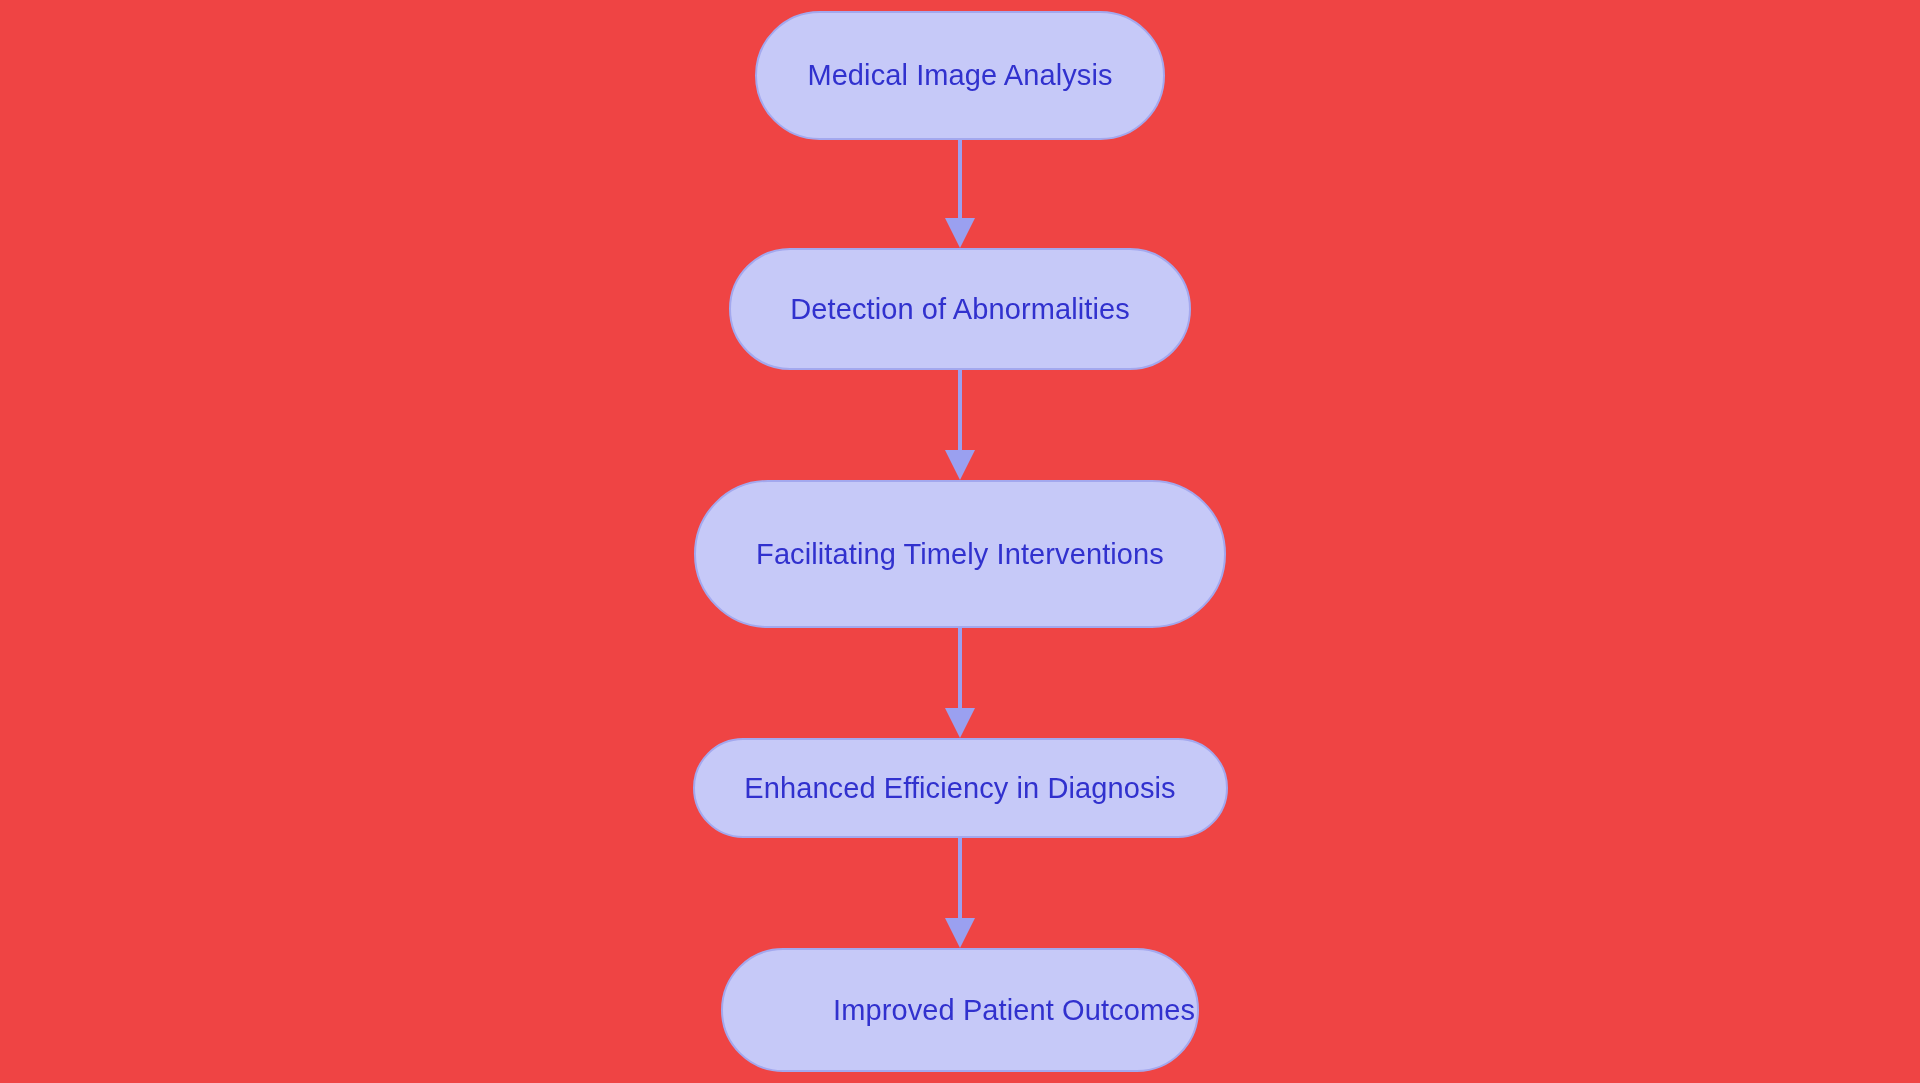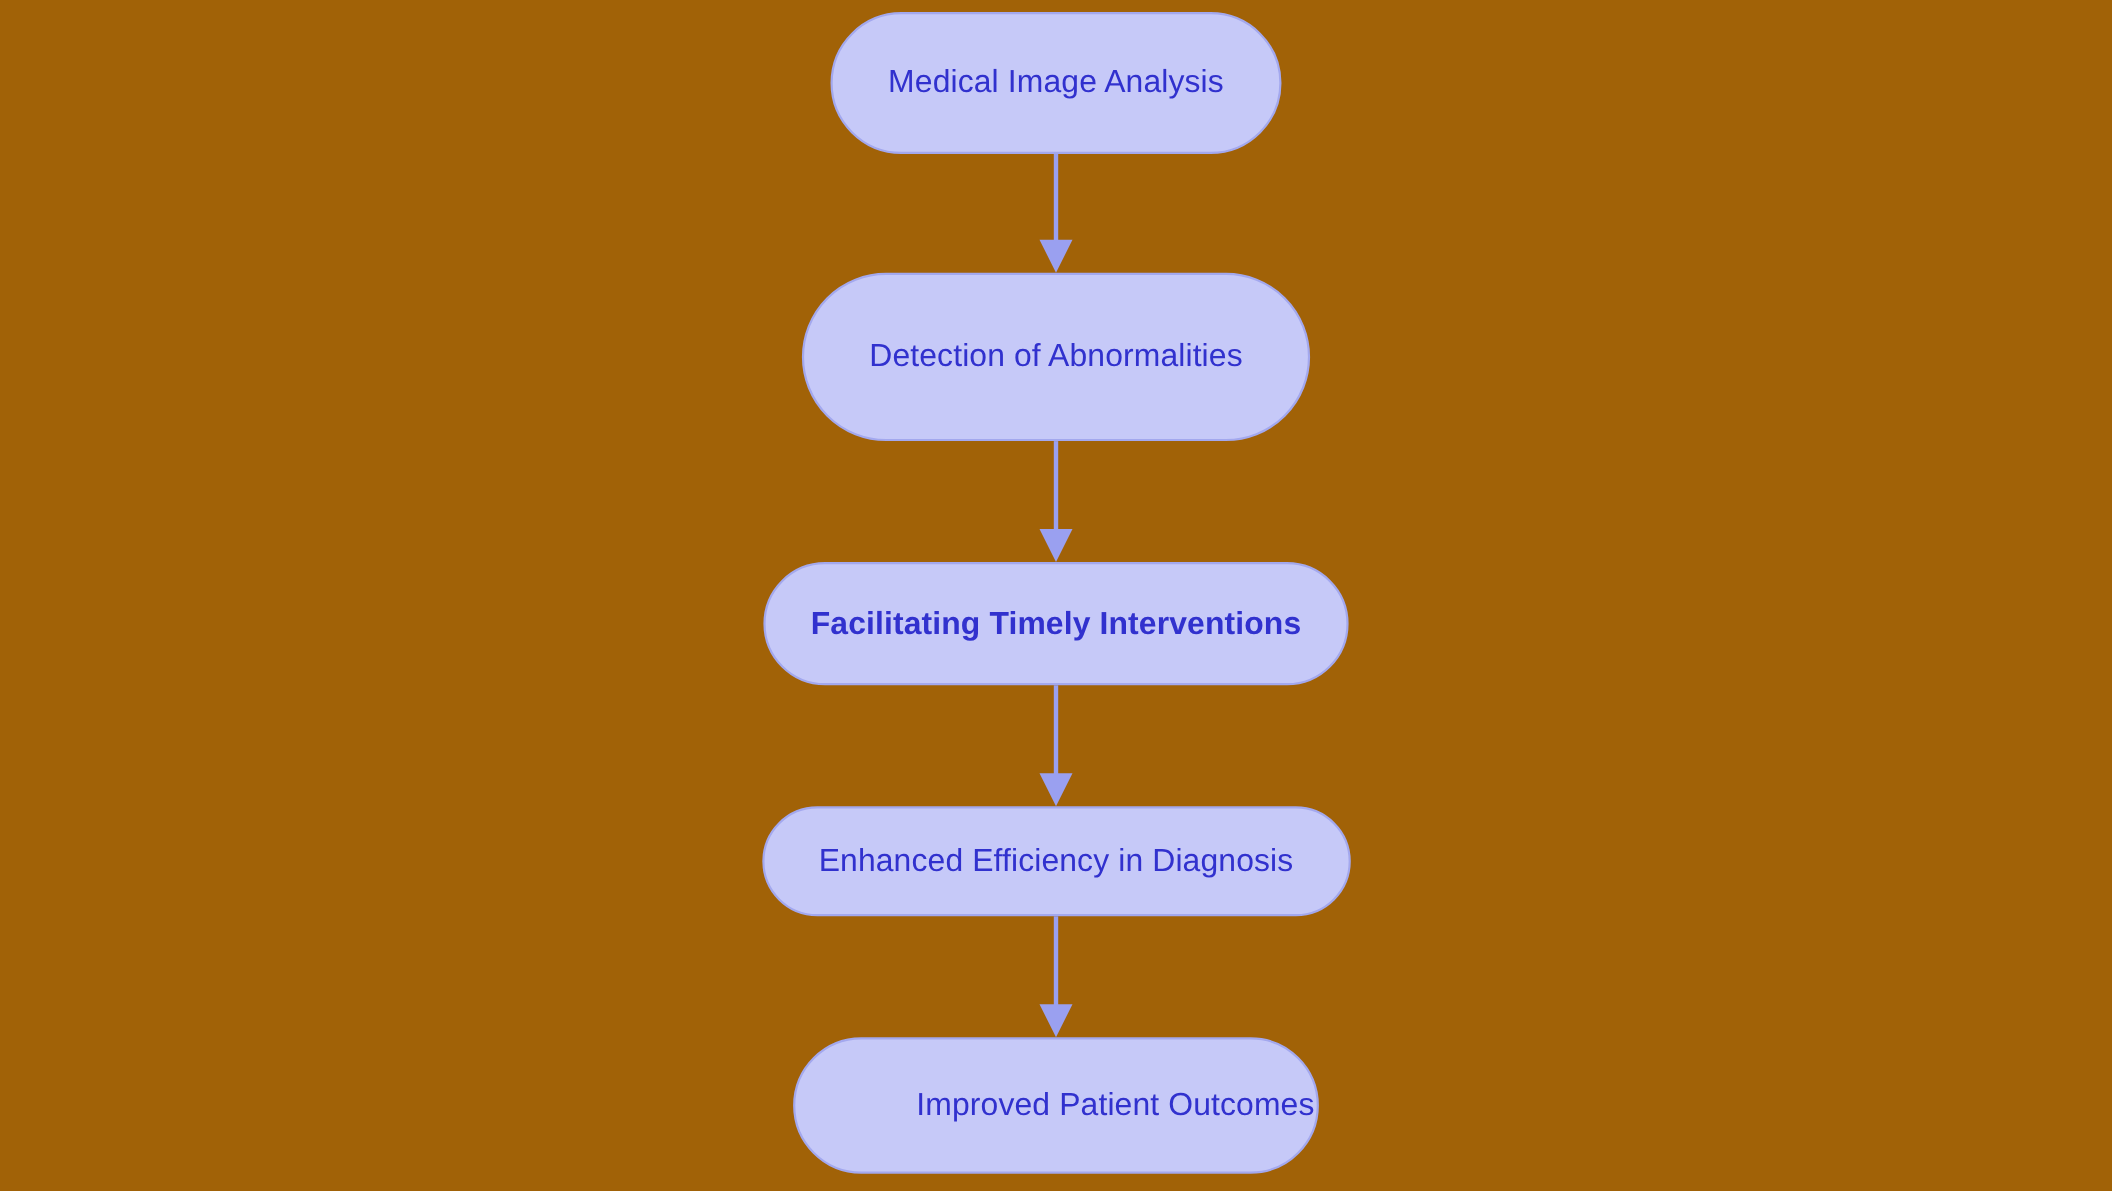--- a/index.html
+++ b/index.html
@@ -11,21 +11,21 @@
     width: 1920px;
     height: 1083px;
     font-family: "Liberation Sans", sans-serif;
     overflow: hidden;
   }
 
   #flowchart {
     position: relative;
     width: 1920px;
     height: 1083px;
-    background: #a16207;
+    background: #ef4444;
   }
 
   .flow-column {
     position: absolute;
     left: 0;
     top: 0;
     width: 1920px;
     height: 1083px;
     display: flex;
     flex-direction: column;
@@ -49,22 +49,22 @@
     position: relative;
   }
 
   .node-label {
     display: block;
     padding: 0 2px;
   }
 
   
   .node-0 { width: 410px; height: 129px; margin-top: 11px; }
-  .node-1 { width: 462px; height: 153px; }
-  .node-2 { width: 532px; height: 112px; font-weight: bold; }
+  .node-1 { width: 462px; height: 122px; }
+  .node-2 { width: 532px; height: 148px; }
   .node-3 { width: 535px; height: 100px; }
   .node-4 { width: 478px; height: 124px; justify-content: flex-end; }
 
   .connector {
     position: relative;
     width: 34px;
     display: flex;
     flex-direction: column;
     align-items: center;
     justify-content: flex-start;

